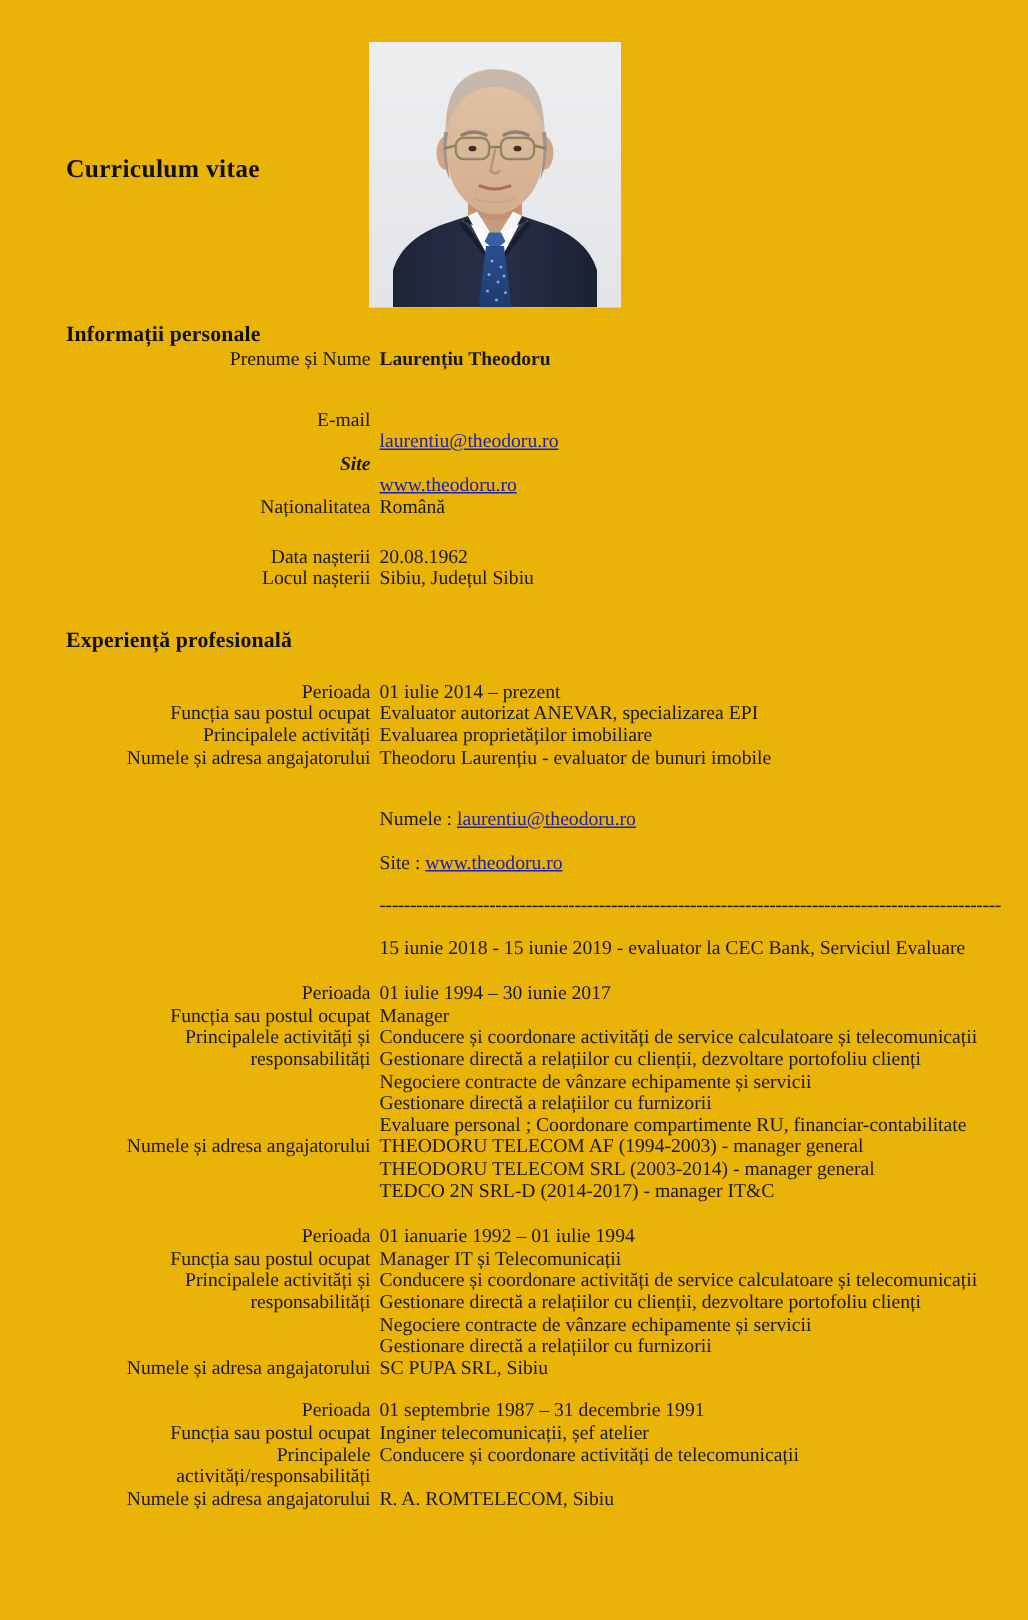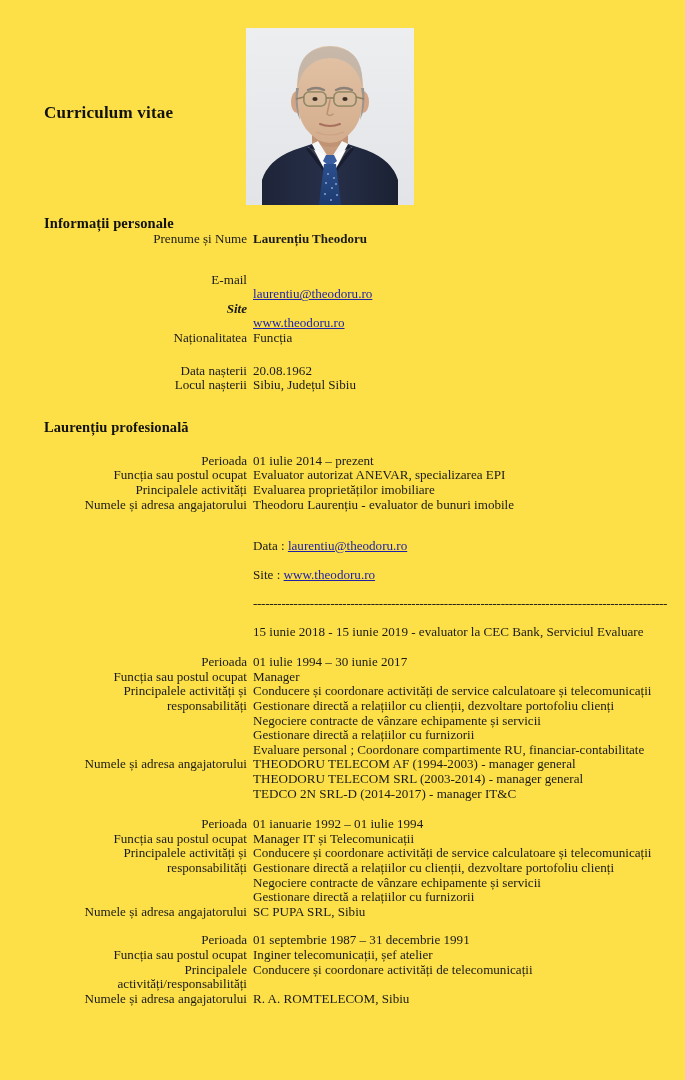--- a/index.html
+++ b/index.html
@@ -15,21 +15,21 @@
     font-family: "Liberation Serif", "DejaVu Serif", serif;
     color: #1a1a1a;
     overflow: hidden;
   }
 
   .page {
     position: absolute;
     left: 0; top: 0;
     width: 685px;
     height: 1080px;
-    background: #fde047;
+    background: #eab308;
   }
 
   
   .header-block {
     position: relative;
     height: 215px;
   }
   .cv-title {
     position: absolute;
     left: 44px;
@@ -219,42 +219,42 @@
 
       <div class="row">
         <div class="lbl bold">Site</div>
         <div class="val">
           <a class="link" href="#">www.theodoru.ro</a>
         </div>
       </div>
 
       <div class="row">
         <div class="lbl">Naționalitatea</div>
-        <div class="val">Funcția</div>
+        <div class="val">Română</div>
       </div>
 
       <div class="spacer-18"></div>
 
       <div class="row">
         <div class="lbl">Data nașterii</div>
         <div class="val">20.08.1962</div>
       </div>
 
       <div class="row">
         <div class="lbl">Locul nașterii</div>
         <div class="val">Sibiu, Județul Sibiu</div>
       </div>
 
     </div>
   </div>
 
   <div class="spacer-26"></div>
 
   <div>
-    <div class="section-heading">Laurențiu profesională</div>
+    <div class="section-heading">Experiență profesională</div>
 
     <div class="spacer-18"></div>
 
     <div class="rows">
       <div class="row">
         <div class="lbl">Perioada</div>
         <div class="val">01 iulie 2014 – prezent</div>
       </div>
       <div class="row">
         <div class="lbl">Funcția sau postul ocupat</div>
@@ -267,21 +267,21 @@
       <div class="row">
         <div class="lbl">Numele și adresa angajatorului</div>
         <div class="val">Theodoru Laurențiu - evaluator de bunuri imobile</div>
       </div>
 
       <div class="spacer-12"></div>
 
       <div class="row">
         <div class="lbl"></div>
         <div class="val">
-          <span>Data : </span><a class="link" href="#">laurentiu@theodoru.ro</a>
+          <span>Numele : </span><a class="link" href="#">laurentiu@theodoru.ro</a>
         </div>
       </div>
       <div class="row">
         <div class="lbl"></div>
         <div class="val">
           <span>Site : </span><a class="link" href="#">www.theodoru.ro</a>
         </div>
       </div>
       <div class="row">
         <div class="lbl"></div>

